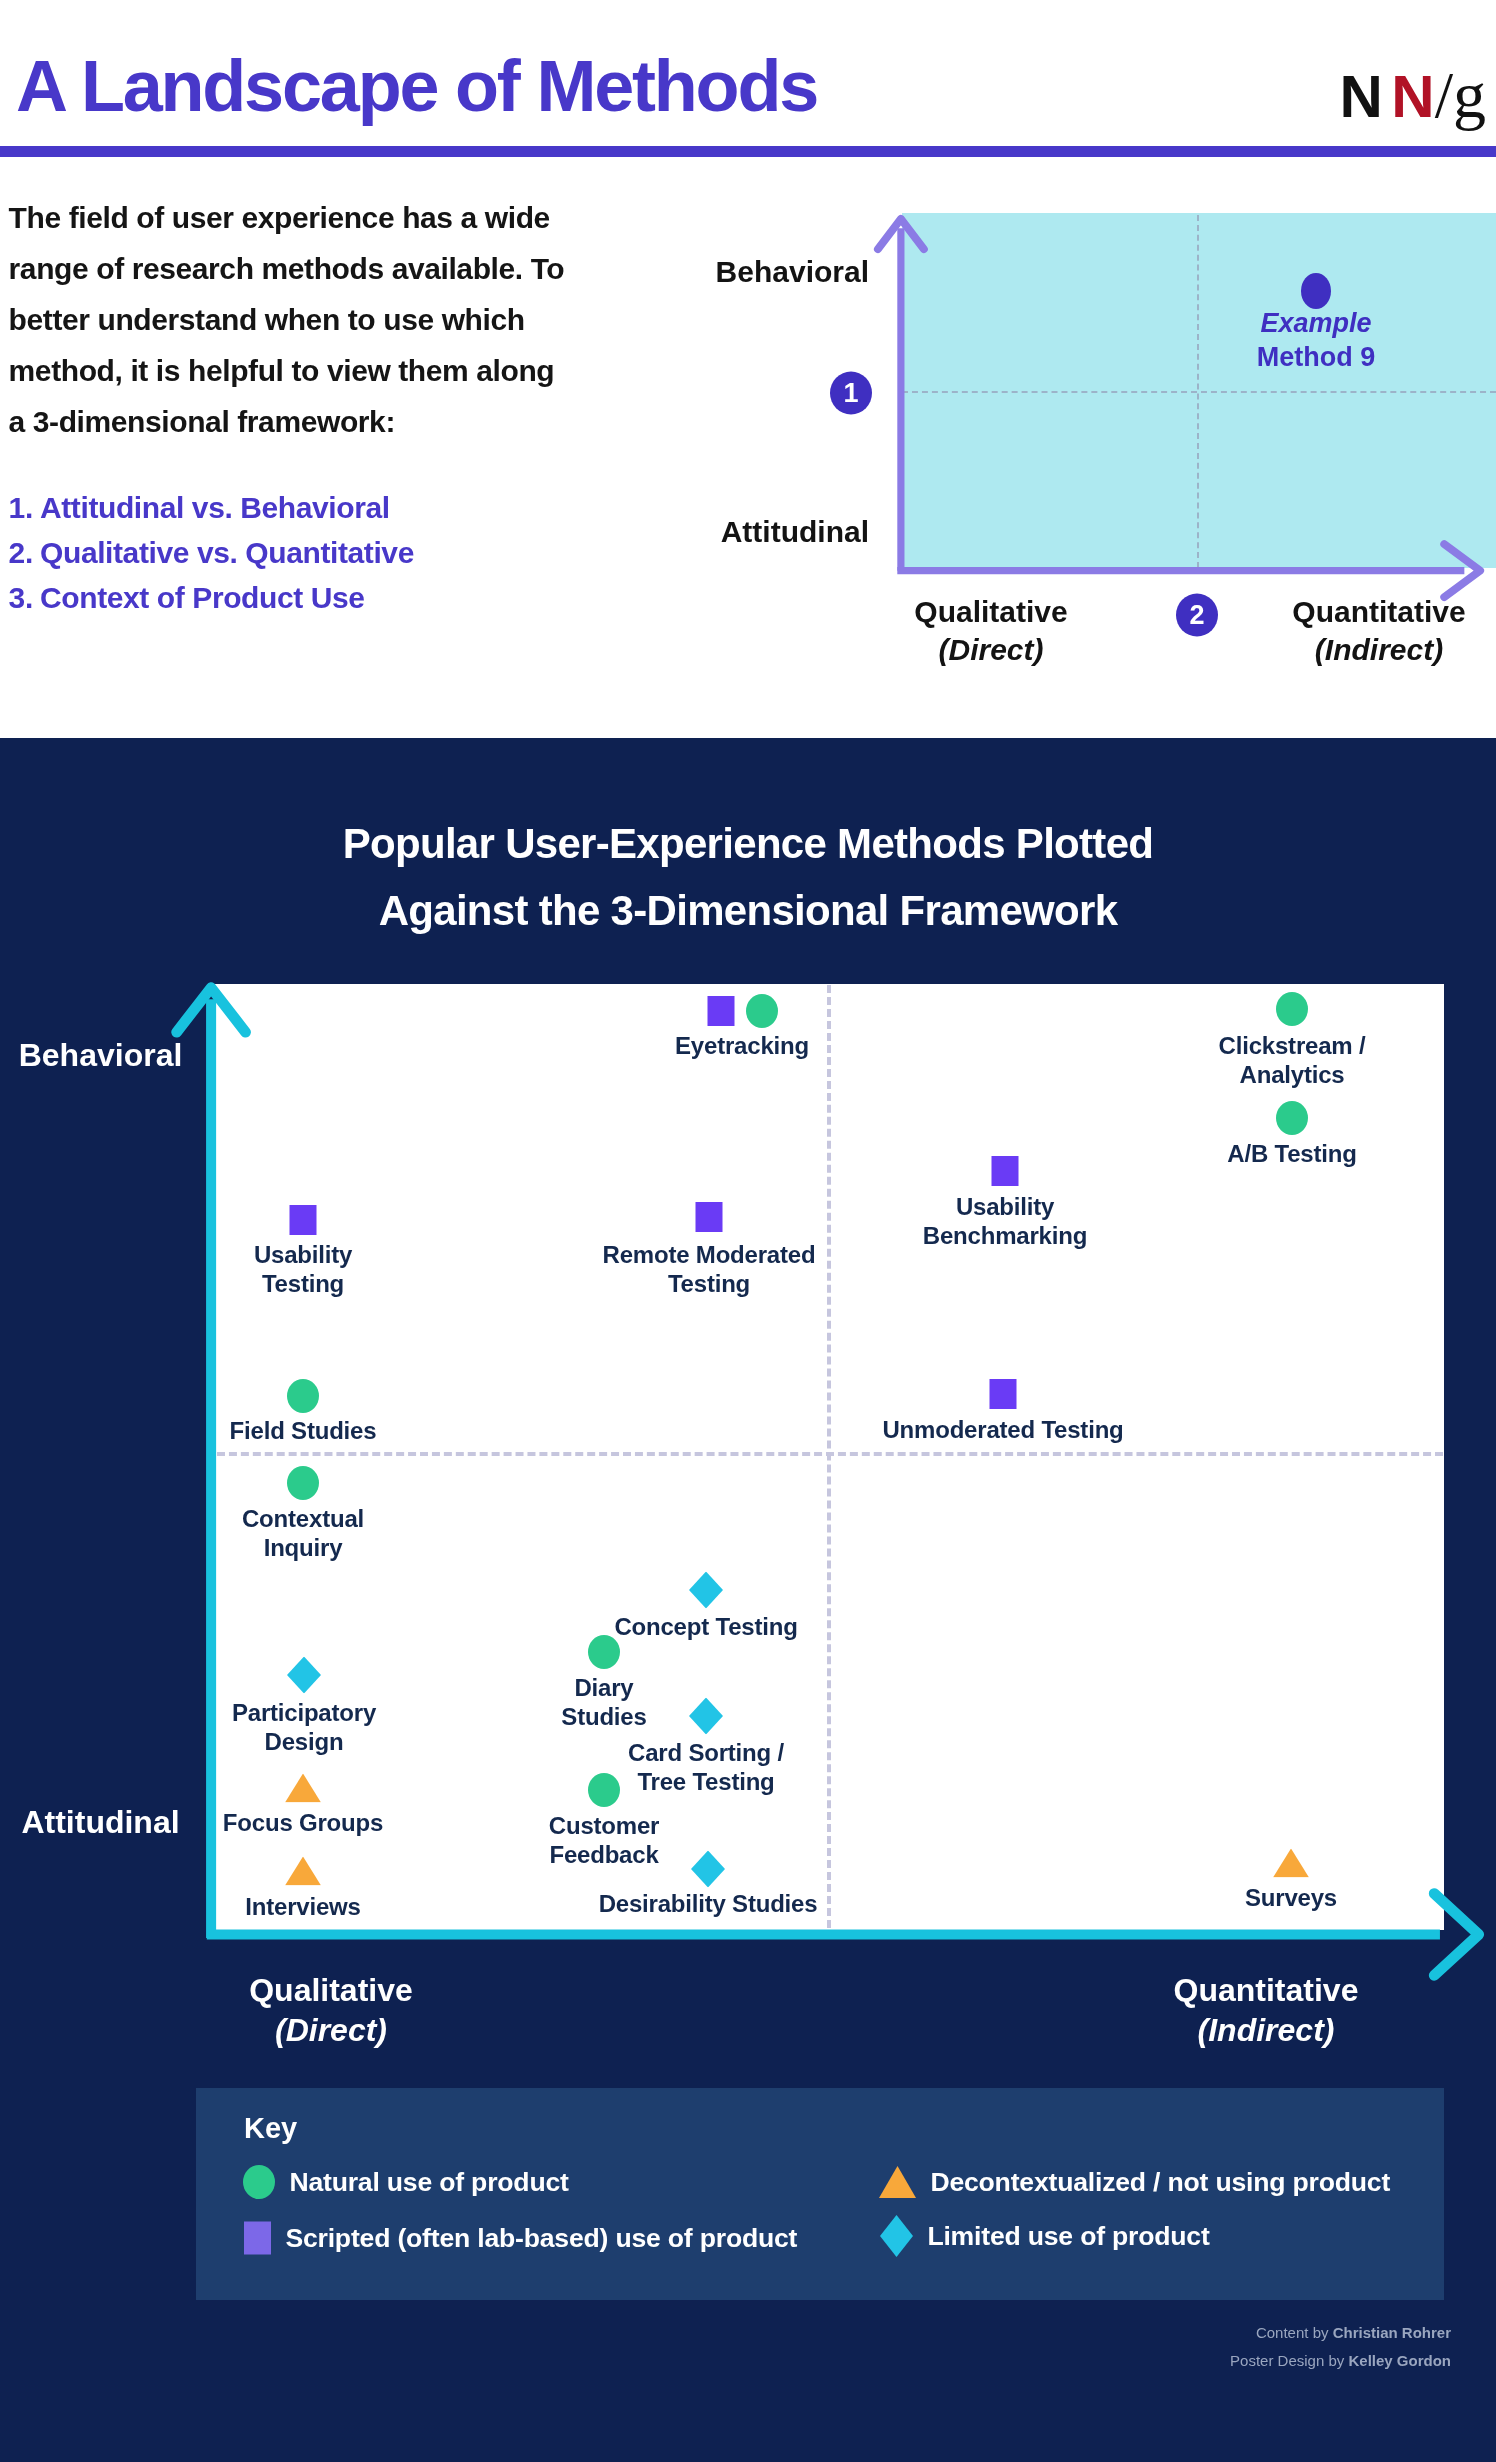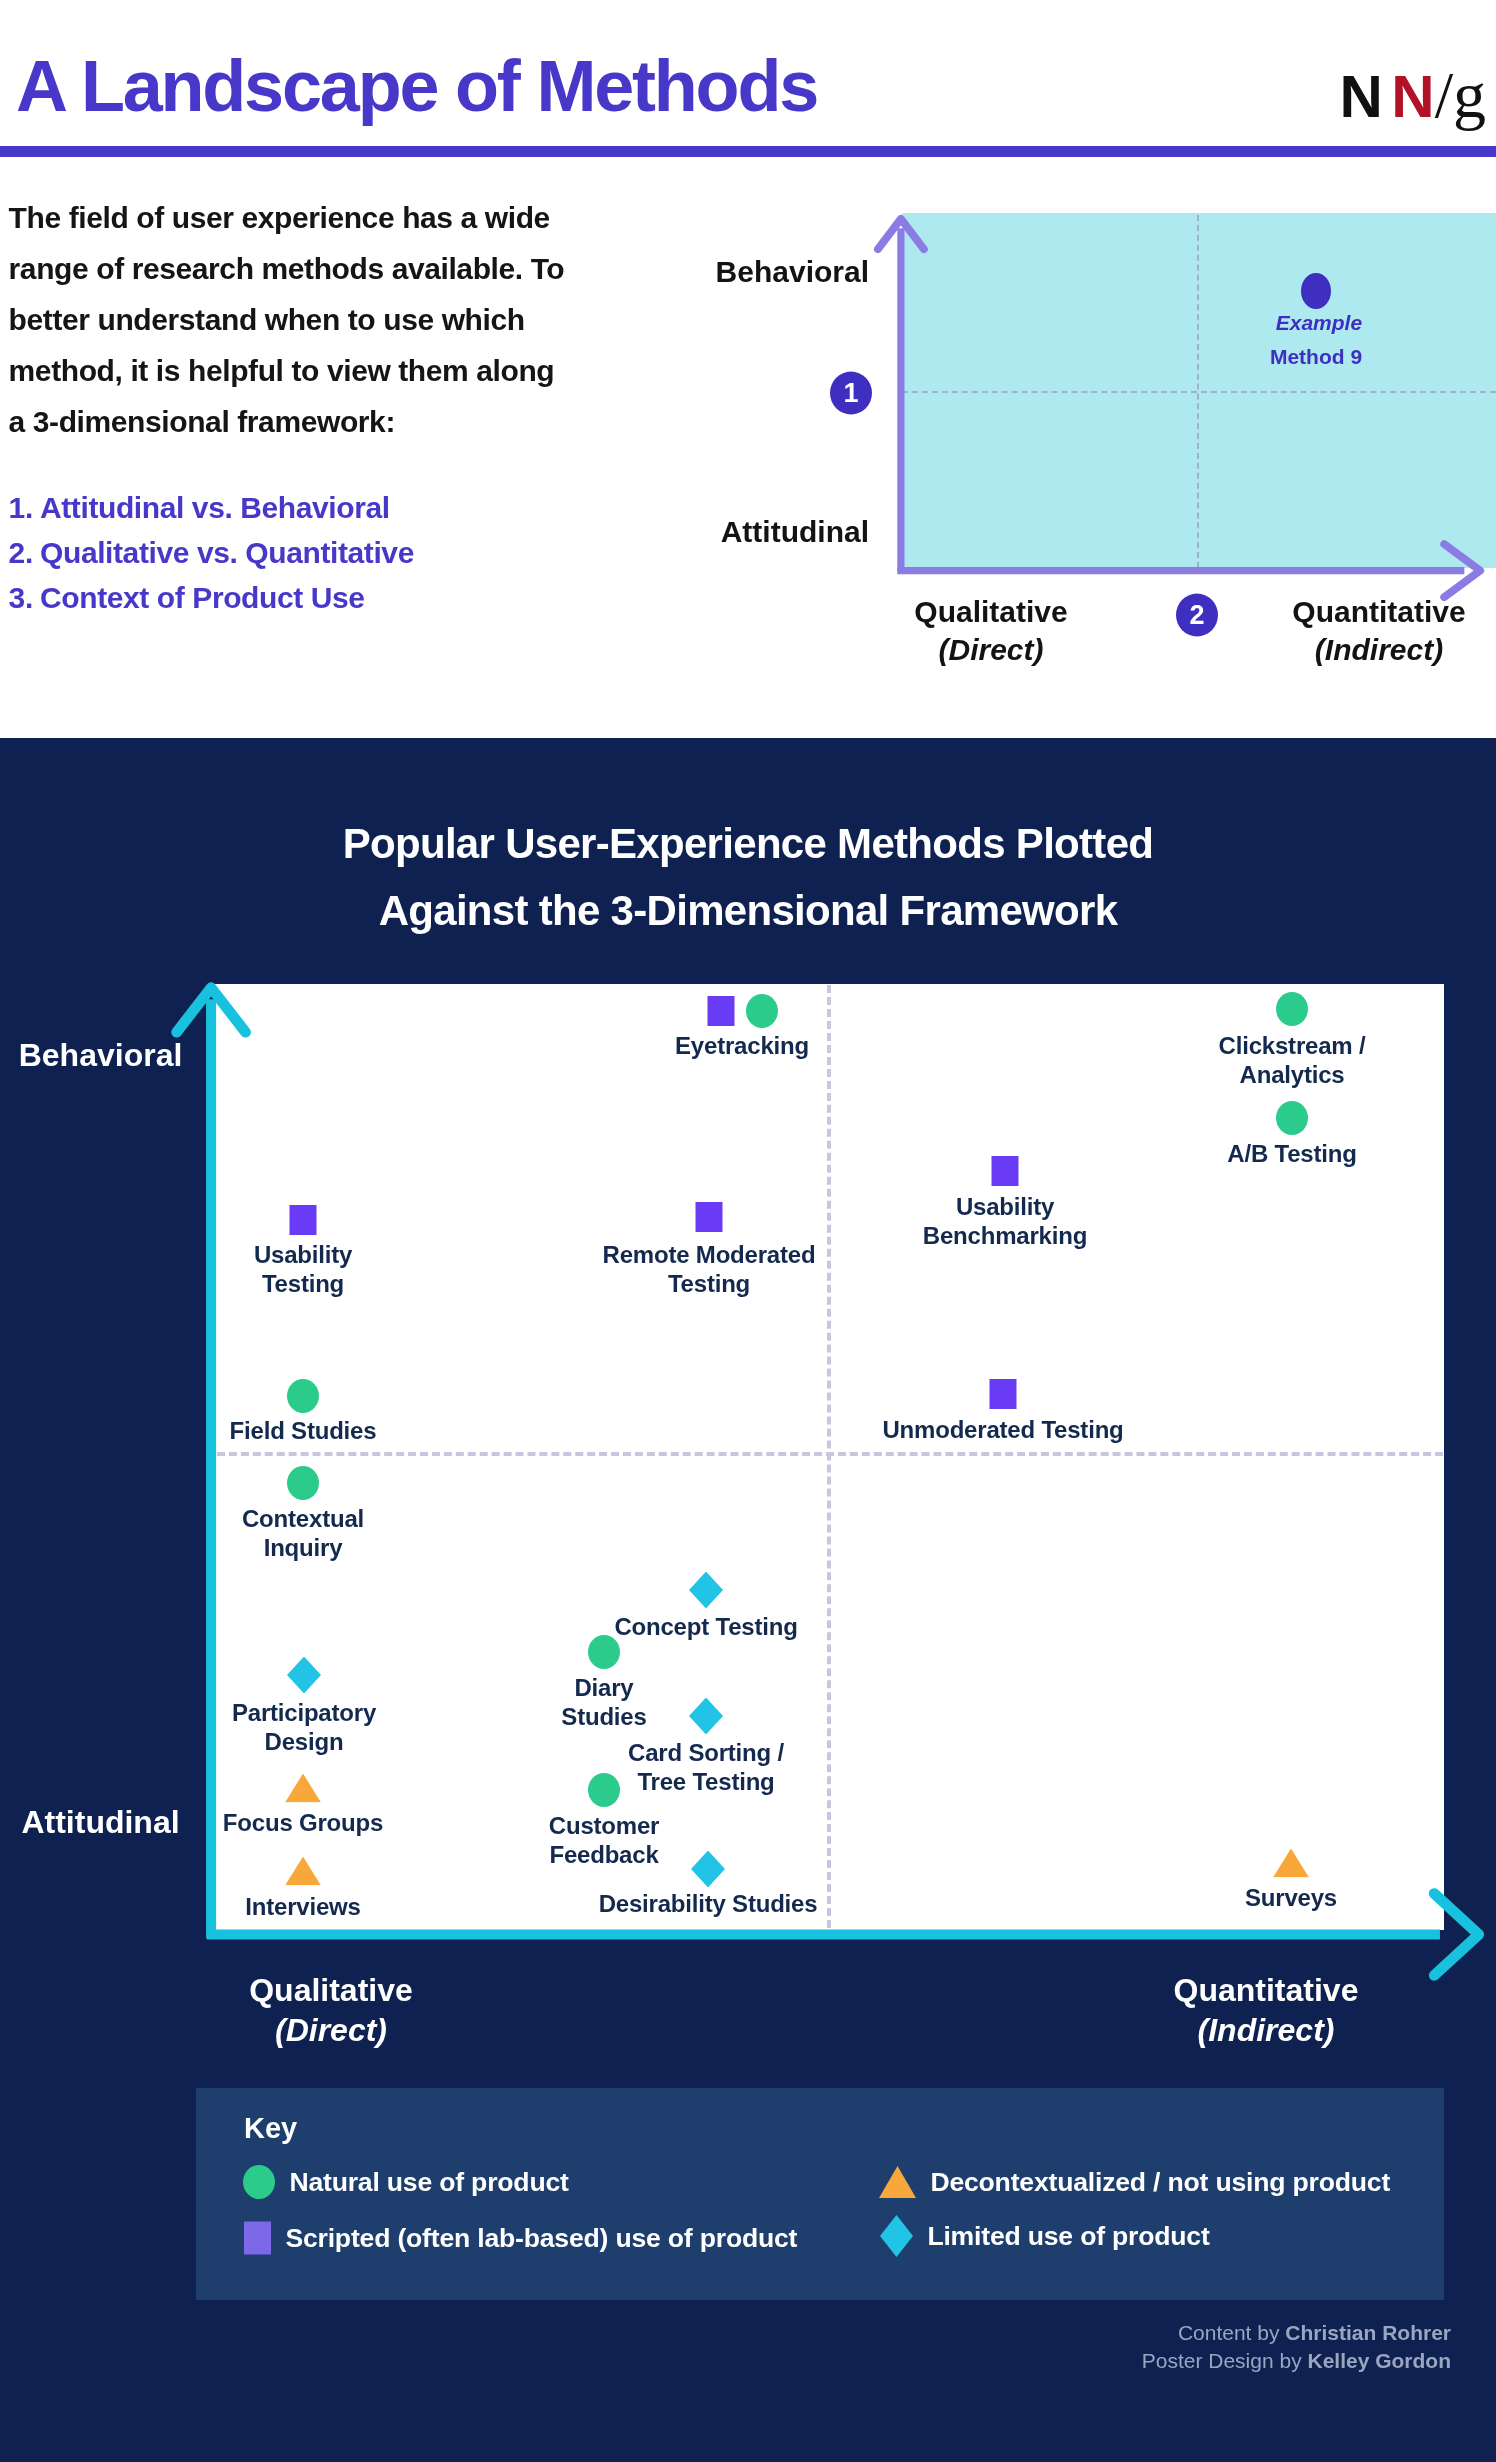--- a/index.html
+++ b/index.html
@@ -24,21 +24,21 @@
 
   .intro{left:8.6px;top:192px;width:617px;font-size:30px;line-height:51px;font-weight:600;color:#151515;letter-spacing:-0.4px;white-space:pre-line;}
   .dim-list{left:8.6px;top:485px;font-size:30px;line-height:45px;color:var(--purple);font-weight:600;letter-spacing:-0.4px;}
   .dim-list .num{font-weight:800;margin-right:7.2px;}
 
   
   .ex-bg{left:902px;top:213px;width:594px;height:355px;background:var(--ex-bg);}
   .ex-dash-h{left:902px;top:391px;width:594px;height:0;border-top:2.9px dashed var(--dash-ex);opacity:.75;}
   .ex-dash-v{left:1197px;top:215px;height:353px;width:0;border-left:2.9px dashed var(--dash-ex);opacity:.75;}
   .ex-dot{left:1316px;top:291px;width:30px;height:36px;border-radius:50%;background:var(--indigo);transform:translate(-50%,-50%);}
-  .ex-point-label{left:1316px;top:306px;transform:translateX(-50%);text-align:right;font-size:21px;line-height:34px;font-weight:700;color:var(--indigo);white-space:nowrap;}
+  .ex-point-label{left:1316px;top:306px;transform:translateX(-50%);text-align:center;font-size:27px;line-height:34px;font-weight:700;color:var(--indigo);white-space:nowrap;}
   .ex-point-label .it{font-style:italic;}
   .ex-ylabel{right:627px;font-size:30px;font-weight:700;color:#131313;white-space:nowrap;text-align:right;}
   .badge{width:42px;height:43px;border-radius:50%;background:var(--indigo);color:#ffffff;font-size:27px;font-weight:700;display:flex;align-items:center;justify-content:center;transform:translate(-50%,-50%);}
   .ex-xlabel{transform:translateX(-50%);text-align:center;font-size:30px;line-height:38px;font-weight:700;color:#131313;white-space:nowrap;}
   .ex-xlabel .it{font-style:italic;}
 
   
   .navy{left:0;top:738px;width:1496px;height:1724px;background:var(--navy);}
   .chart-title{left:0;top:810px;width:1496px;text-align:center;color:#ffffff;font-size:42px;line-height:67px;font-weight:700;letter-spacing:-0.7px;}
   .plot{left:215px;top:984px;width:1229px;height:946px;background:#ffffff;}
@@ -62,21 +62,21 @@
   .key-heading{left:244px;top:2112px;color:#ffffff;font-size:29px;font-weight:700;}
   .key-item{position:absolute;display:flex;align-items:center;gap:14.4px;transform:translateY(-50%);}
   .key-marker{display:inline-block;flex:0 0 auto;}
   .key-marker.shape-square{background:var(--key-purple);height:33px;}
   .key-marker.shape-circle{height:34px;}
   .key-marker.shape-diamond{width:33px;height:42px;}
   .key-marker.shape-triangle{width:37px;height:32px;}
   .key-text{color:#ffffff;font-size:26.6px;font-weight:600;white-space:nowrap;letter-spacing:-0.2px;}
 
   
-  .footer{right:45px;top:2319px;text-align:right;color:var(--footer);font-size:21px;line-height:28px;font-weight:400;margin-left:48px;}
+  .footer{right:45px;top:2319px;text-align:right;color:var(--footer);font-size:15px;line-height:28px;font-weight:400;margin-left:48px;}
   .footer b{font-weight:700;}
   .footer .url{letter-spacing:0.1px;}
 
   svg.axes{position:absolute;left:0;top:0;width:1496px;height:2462px;pointer-events:none;}
 </style>
 </head>
 <body>
 
 <div class="poster">
 

